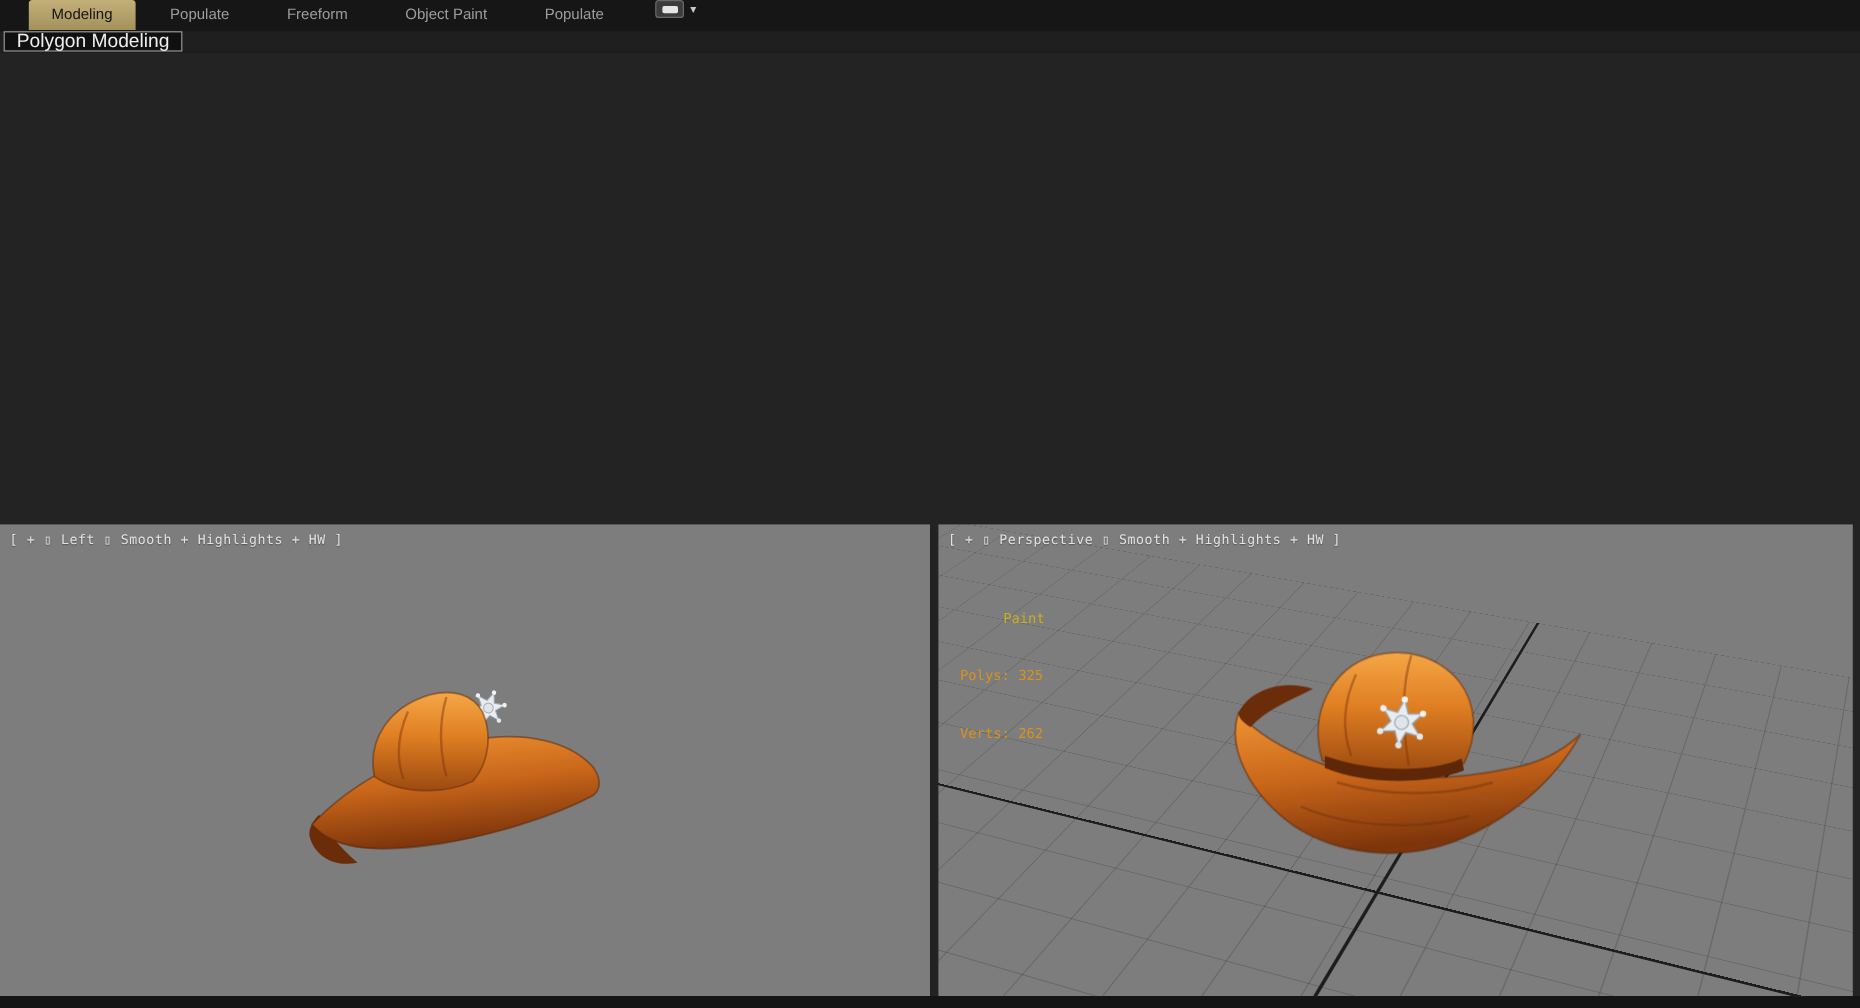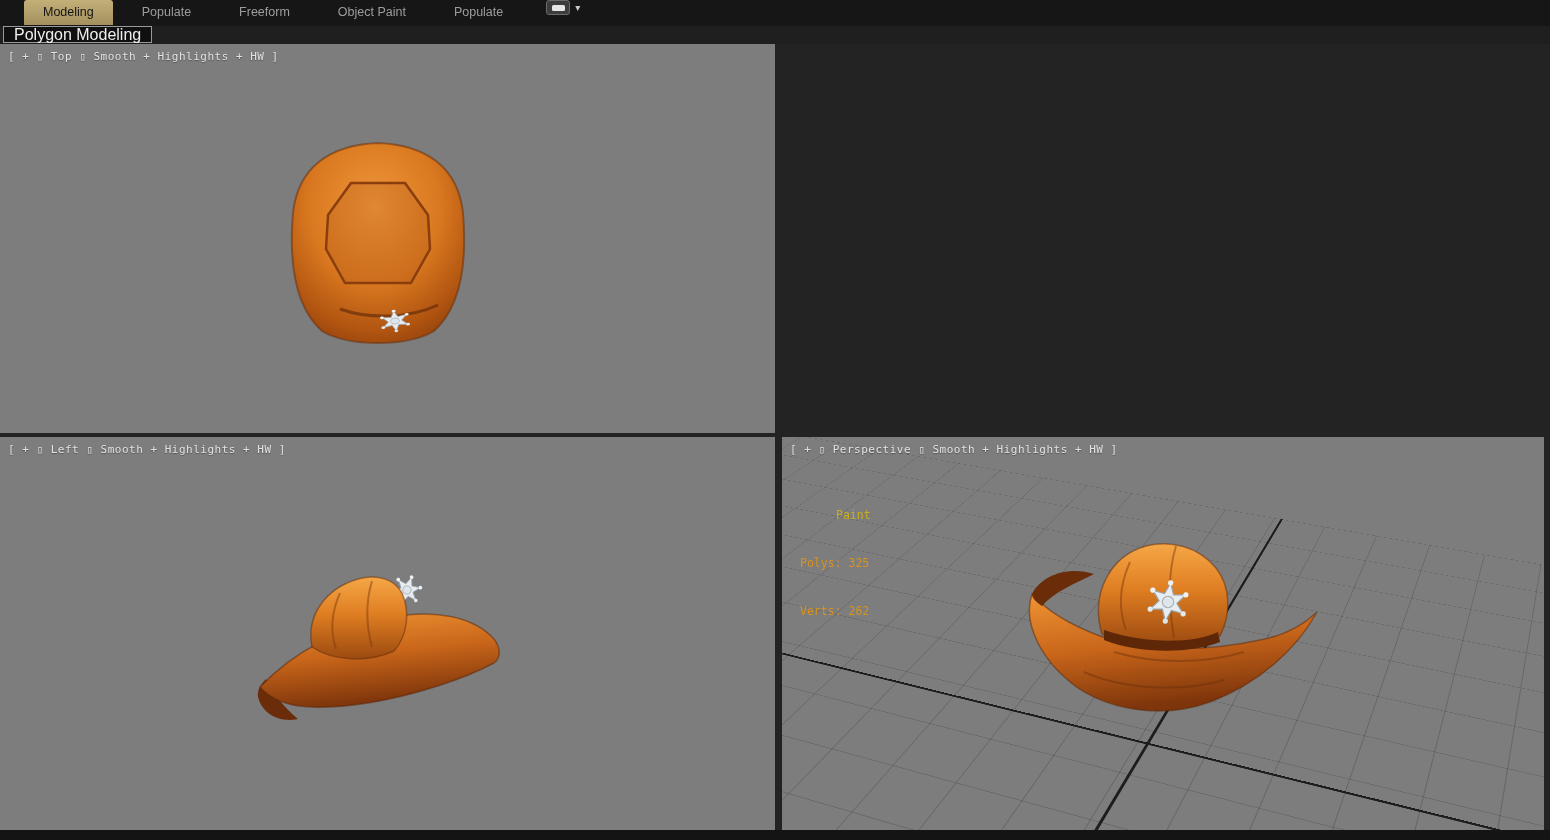--- a/index.html
+++ b/index.html
@@ -113,29 +113,20 @@
       <span class="cfg-arrow">▾</span>
     </span>
   </div>
 
   <div class="panel-row">
     <button class="panel-btn">Polygon Modeling</button>
   </div>
 
   <div class="vp-area">
 
-    <div class="viewport vp-top">
-      <div class="vp-label">[ + ▯ Top ▯ Smooth + Highlights + HW ]</div>
-      <svg class="hat-svg" style="left:283px; top:92px;" width="190" height="214" viewBox="-95 -107 190 214">
-        <path d="M 0,-100 C 48,-98 80,-76 85,-30 C 89,18 83,64 56,88 C 30,104 -30,104 -56,88 C -83,64 -89,18 -85,-30 C -80,-76 -48,-98 0,-100 Z" fill="url(#gTop)" stroke="rgba(110,48,10,.55)" stroke-width="2"></path>
-        <path d="M -27,-60 L 27,-60 L 50,-28 L 52,6 L 33,40 L -33,40 L -52,6 L -50,-28 Z" fill="rgba(150,65,15,.18)" stroke="#8a3e0e" stroke-width="2.5" stroke-linejoin="round"></path>
-        <path d="M -38,66 C -10,76 30,76 60,62" fill="none" stroke="rgba(90,38,8,.6)" stroke-width="3"></path>
-        <use href="#sheriff-star" transform="translate(17,78) rotate(-8) scale(0.9,0.62)"></use>
-      </svg>
-    </div>
 
 
     <div class="viewport vp-left">
       <div class="vp-label">[ + ▯ Left ▯ Smooth + Highlights + HW ]</div>
       <svg class="hat-svg" style="left:250px; top:133px;" width="260" height="150" viewBox="-130 -75 260 150">
         <path d="M -122,52 C -118,68 -102,78 -82,74 C -96,62 -108,48 -114,34 C -120,40 -123,46 -122,52 Z" fill="#6b2c0a"></path>
         <path d="M -120,42 C -86,6 -38,-18 12,-28 C 56,-36 94,-28 114,-6 C 120,2 122,12 114,18 C 84,34 36,50 -12,58 C -58,65 -100,66 -120,42 Z" fill="url(#gBrim)" stroke="rgba(90,38,8,.5)" stroke-width="1.5"></path>
         <use href="#sheriff-star" transform="translate(27,-55) rotate(20) scale(0.85)"></use>
         <path d="M -68,2 C -74,-28 -56,-56 -22,-66 C -2,-71 14,-66 22,-52 C 30,-34 28,-10 14,6 C -12,18 -48,16 -68,2 Z" fill="url(#gCrown)" stroke="rgba(100,44,10,.5)" stroke-width="1.5"></path>
         <path d="M -40,-52 C -48,-34 -50,-14 -44,4 M -8,-64 C -14,-44 -14,-20 -8,2" fill="none" stroke="rgba(122,52,12,.45)" stroke-width="2"></path>

